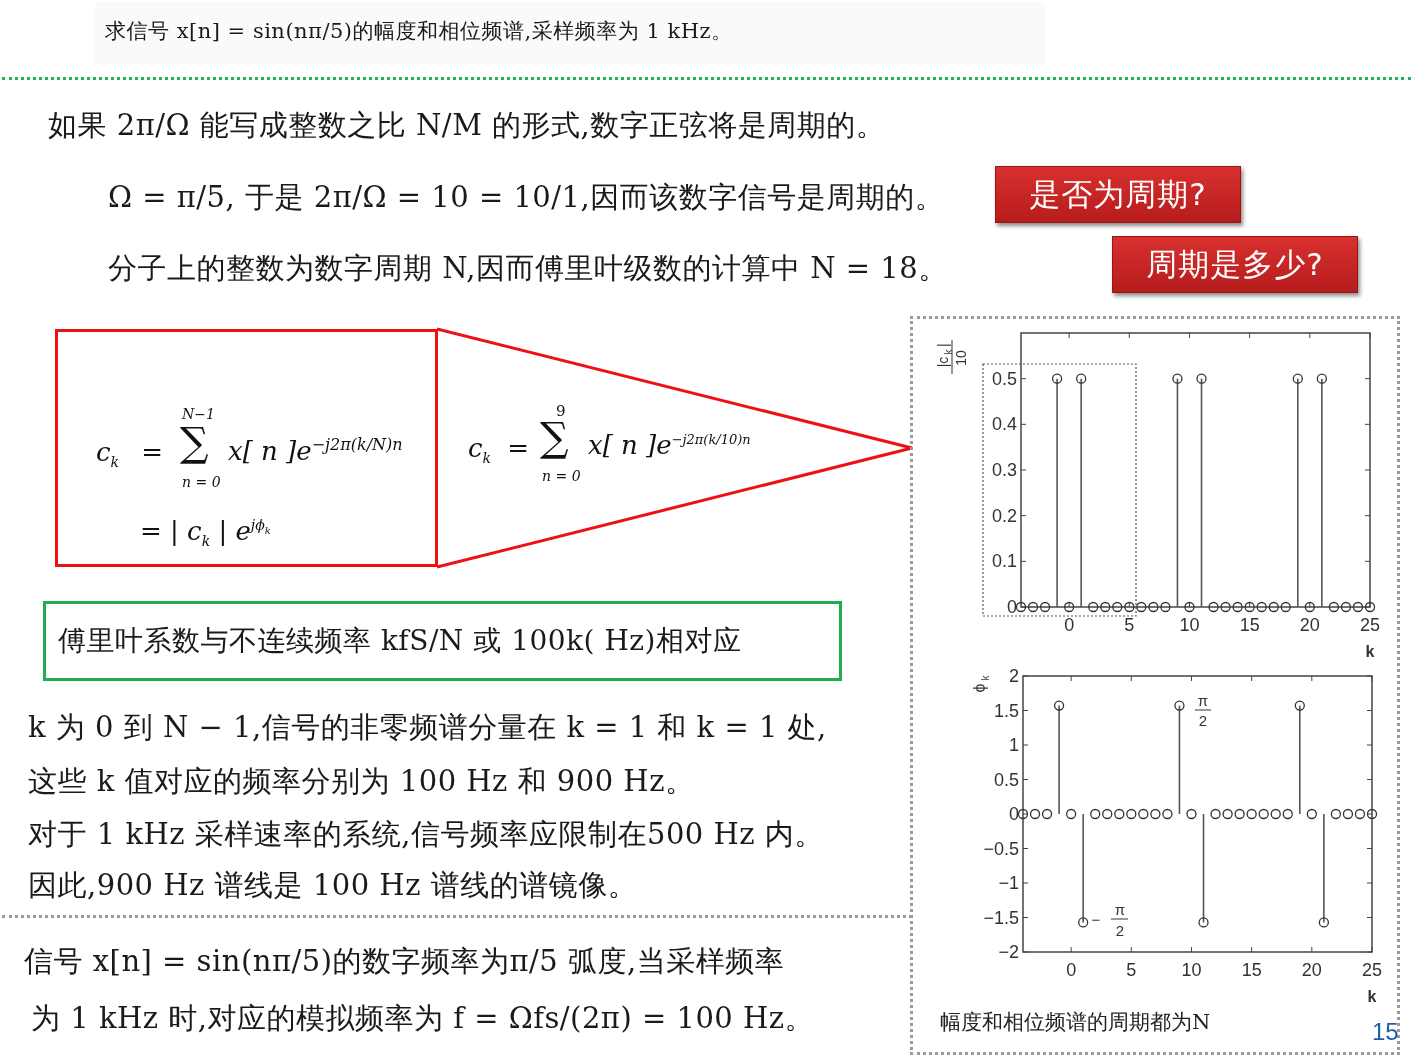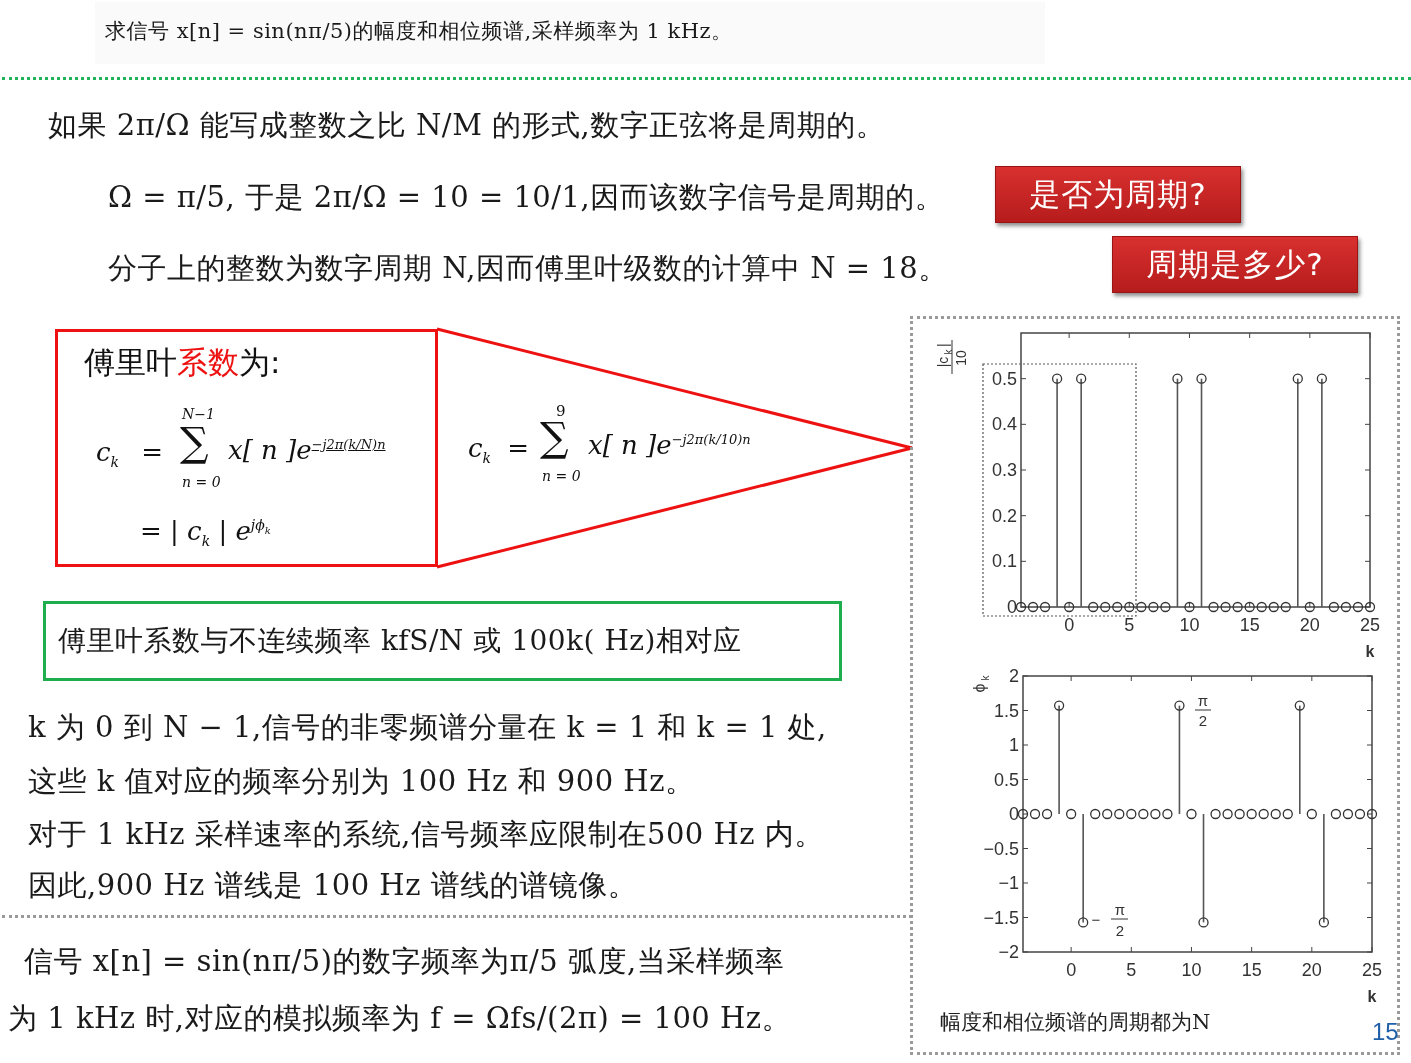--- a/index.html
+++ b/index.html
@@ -32,33 +32,30 @@
 <div class="abs green-dots" style="top:77px;"></div>
 
 <div class="abs txt" style="left:48px; top:106px;">如果 2π/Ω 能写成整数之比 N/M 的形式,数字正弦将是周期的。</div>
 <div class="abs txt" style="left:108px; top:178px;">Ω = π/5, 于是 2π/Ω = 10 = 10/1,因而该数字信号是周期的。</div>
 <div class="abs txt" style="left:108px; top:249px;">分子上的整数为数字周期 N,因而傅里叶级数的计算中 N = 18。</div>
 
 <div class="abs red-btn" style="left:995px; top:166px; width:244px; height:55px;">是否为周期?</div>
 <div class="abs red-btn" style="left:1112px; top:236px; width:244px; height:55px;">周期是多少?</div>
 
 <div class="abs red-box" style="left:55px; top:329px; width:383px; height:238px;">
-  <div class="abs sans" style="left:26px; top:10px; font-size:31px; color:#111;">
-    <span>傅里叶</span><span class="red">系数</span><span>为:</span>
-  </div>
 
   <div class="abs" style="left:38px; top:105px; font-size:26px;">
     <span class="math">c</span><sub class="math" style="font-size:14px;">k</sub>
     <span style="margin-left:14px;">=</span>
   </div>
   <div class="abs math" style="left:124px; top:74px; font-size:14px;">N−1</div>
   <div class="abs" style="left:122px; top:88px; font-size:40px; line-height:44px;">∑</div>
   <div class="abs math" style="left:124px; top:142px; font-size:14px;">n = 0</div>
   <div class="abs" style="left:170px; top:103px; font-size:26px;">
-    <span class="math">x[ n ]e</span><sup class="math" style="font-size:13px;text-decoration:underline;">−j2π(k/N)n</sup>
+    <span class="math">x[ n ]e</span><sup class="math" style="font-size:16px;">−j2π(k/N)n</sup>
   </div>
   <div class="abs" style="left:82px; top:184px; font-size:26px;">
     <span class="math">= | c</span><sub class="math" style="font-size:14px;">k</sub><span class="math"> | e</span><sup class="math" style="font-size:14px;"><span>jϕ</span><sub style="font-size:10px;">k</sub></sup>
   </div>
 </div>
 
 <svg class="abs" style="left:0; top:0;" width="1411" height="1063">
   <line x1="437" y1="329" x2="912" y2="448" stroke="#ee1111" stroke-width="3"></line>
   <line x1="437" y1="567" x2="912" y2="448" stroke="#ee1111" stroke-width="3"></line>
 </svg>
@@ -79,21 +76,21 @@
 </div>
 
 <div class="abs txt" style="left:28px; top:708px;">k 为 0 到 N − 1,信号的非零频谱分量在 k = 1 和 k = 1 处,</div>
 <div class="abs txt" style="left:28px; top:762px;">这些 k 值对应的频率分别为 100 Hz 和 900 Hz。</div>
 <div class="abs txt" style="left:28px; top:815px;">对于 1 kHz 采样速率的系统,信号频率应限制在500 Hz 内。</div>
 <div class="abs txt" style="left:28px; top:866px;">因此,900 Hz 谱线是 100 Hz 谱线的谱镜像。</div>
 
 <div class="abs gray-dots" style="top:915px;"></div>
 
 <div class="abs txt" style="left:24px; top:942px;">信号 x[n] = sin(nπ/5)的数字频率为π/5 弧度,当采样频率</div>
-<div class="abs txt" style="left:8px; top:999px;">为 1 kHz 时,对应的模拟频率为 f = Ωfs/(2π) = 100 Hz。</div>
+<div class="abs txt" style="left:31px; top:999px;">为 1 kHz 时,对应的模拟频率为 f = Ωfs/(2π) = 100 Hz。</div>
 
 <div class="abs fig-frame" style="left:910px; top:316px; width:490px; height:739px;"></div>
 
 <svg class="abs" style="left:0; top:0;" width="1411" height="1063">
   <g id="mag-chart">
       <rect x="1021" y="333" width="349" height="274" fill="none" stroke="#444" stroke-width="1.5"></rect>
       <line x1="1069.1379310344828" y1="607" x2="1069.1379310344828" y2="602" stroke="#444"></line>
       <line x1="1069.1379310344828" y1="333" x2="1069.1379310344828" y2="338" stroke="#444"></line>
       <text x="1069.1379310344828" y="631" font-size="18" text-anchor="middle" fill="#333">0</text>
       <line x1="1129.3103448275863" y1="607" x2="1129.3103448275863" y2="602" stroke="#444"></line>

